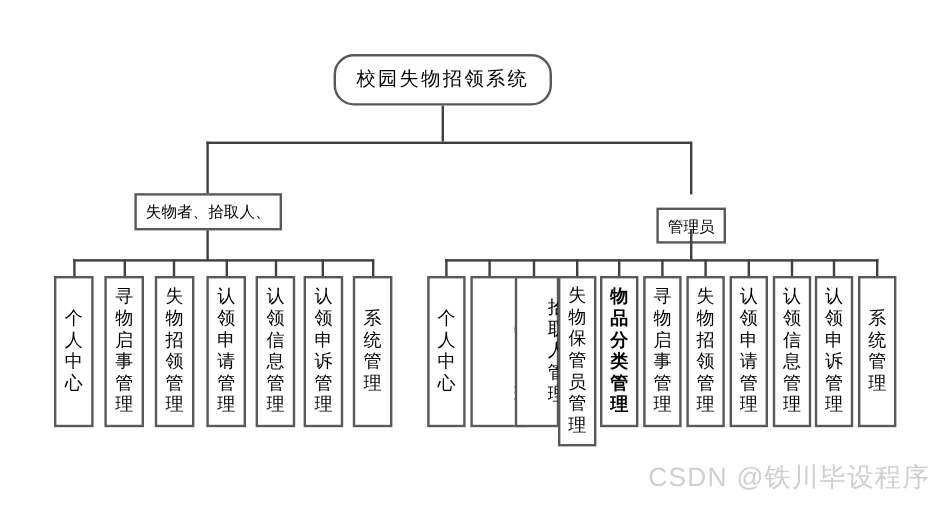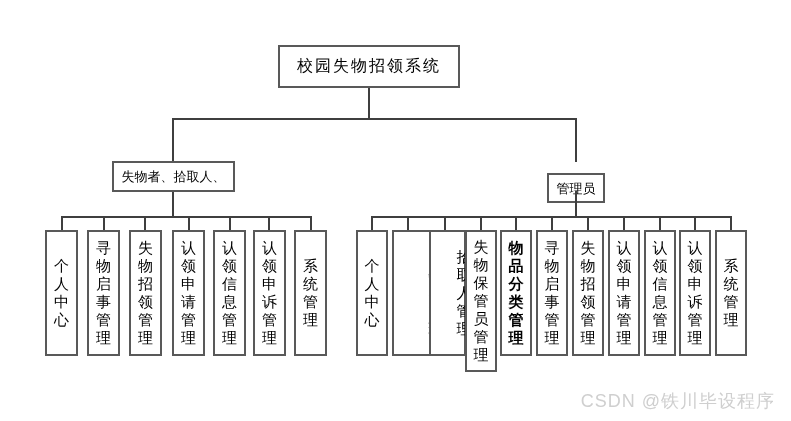--- a/index.html
+++ b/index.html
@@ -21,41 +21,41 @@
   }
   .node {
     position: absolute;
     background: #ffffff;
     border: 2px solid var(--box-border);
     display: flex;
     align-items: center;
     justify-content: center;
     text-align: center;
   }
-  .root-node { font-size: 16px; letter-spacing: 2px; }
+  .root-node { font-size: 16px; letter-spacing: 2px; border-radius: 17px; }
   .parent-node { font-size: 13px; line-height: 15px; }
   .child-node { overflow: visible; }
   .vtext {
     display: block;
     width: 1em;
     font-size: 15px;
     line-height: 18px;
     word-break: break-all;
     text-align: center;
     white-space: normal;
   }
   .hline, .vline { position: absolute; background: var(--connector); }
   .hline { height: 1.5px; }
   .vline { width: 1.5px; }
   .vline.thick { width: 2px; }
   .watermark {
     position: absolute;
     right: 16px;
     bottom: 8px;
-    font-size: 18px;
+    font-size: 22px;
     color: var(--watermark-text);
     text-shadow: 1px 1px 0 #ffffff;
     letter-spacing: 1px;
   }
 </style>
 </head>
 <body>
 
 <div class="stage">
 

